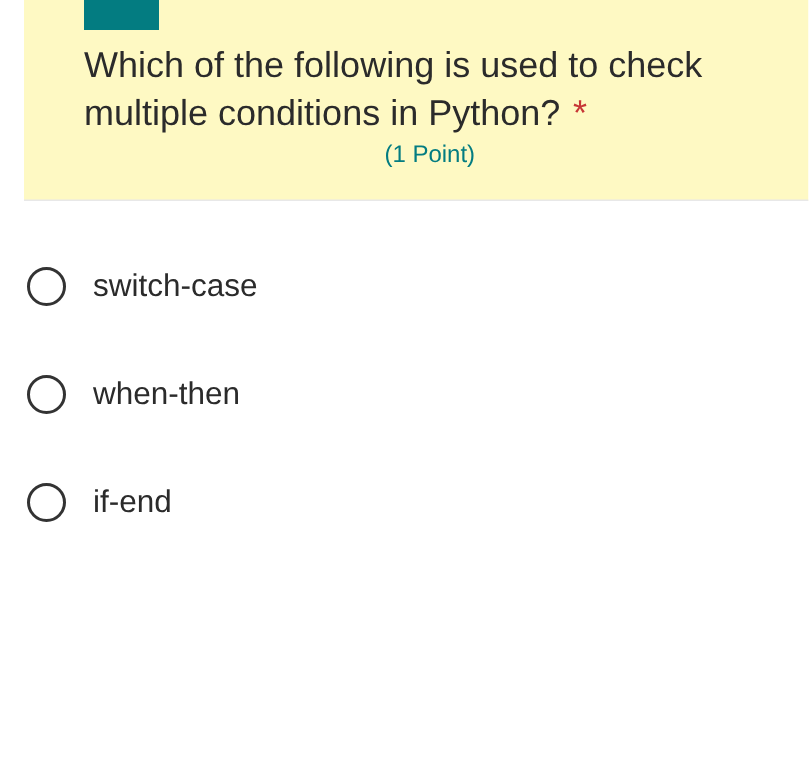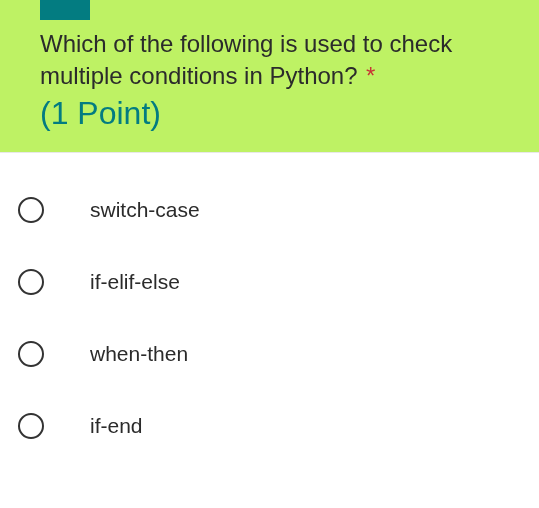--- a/index.html
+++ b/index.html
@@ -8,23 +8,24 @@
       box-sizing: border-box;
     }
     body {
       font-family: 'Segoe UI', Arial, sans-serif;
       background: #fff;
       width: 539px;
       height: 508px;
       overflow: hidden;
     }
     .question-header {
-      background: #bef264;
+      background: #fef9c3;
       padding: 0 0 20px 0;
       border-bottom: 1px solid #e8e8e8;
+      margin-left: 16px;
     }
     .question-number-badge {
       background: #037c81;
       color: #fff;
       width: 50px;
       height: 20px;
       margin-left: 40px;
       display: flex;
       align-items: flex-start;
       justify-content: center;
@@ -40,34 +41,34 @@
       line-height: 1.35;
       display: inline;
     }
     .required-star {
       color: #c73636;
       font-size: 24px;
       margin-left: 4px;
     }
     .points-text {
       color: #037c81;
-      font-size: 32px;
+      font-size: 16px;
       margin-top: 2px;
+      text-align: center;
     }
     .options-area {
       padding: 28px 18px 0 18px;
       background: #fff;
     }
     .option-row {
       display: flex;
       align-items: center;
       padding: 16px 0 16px 0;
       margin-bottom: 14px;
       cursor: pointer;
-      gap: 28px;
     }
     .radio-circle {
       width: 26px;
       height: 26px;
       border: 2px solid #333;
       border-radius: 50%;
       flex-shrink: 0;
       margin-right: 18px;
     }
     .option-label {
@@ -87,23 +88,19 @@
   </div>
 </div>
 
 <div class="options-area">
   <div class="option-row">
     <div class="radio-circle"></div>
     <span class="option-label">switch-case</span>
   </div>
   <div class="option-row">
     <div class="radio-circle"></div>
-    <span class="option-label">if-elif-else</span>
-  </div>
-  <div class="option-row">
-    <div class="radio-circle"></div>
     <span class="option-label">when-then</span>
   </div>
   <div class="option-row">
     <div class="radio-circle"></div>
     <span class="option-label">if-end</span>
   </div>
 </div>
 
 </body></html>

